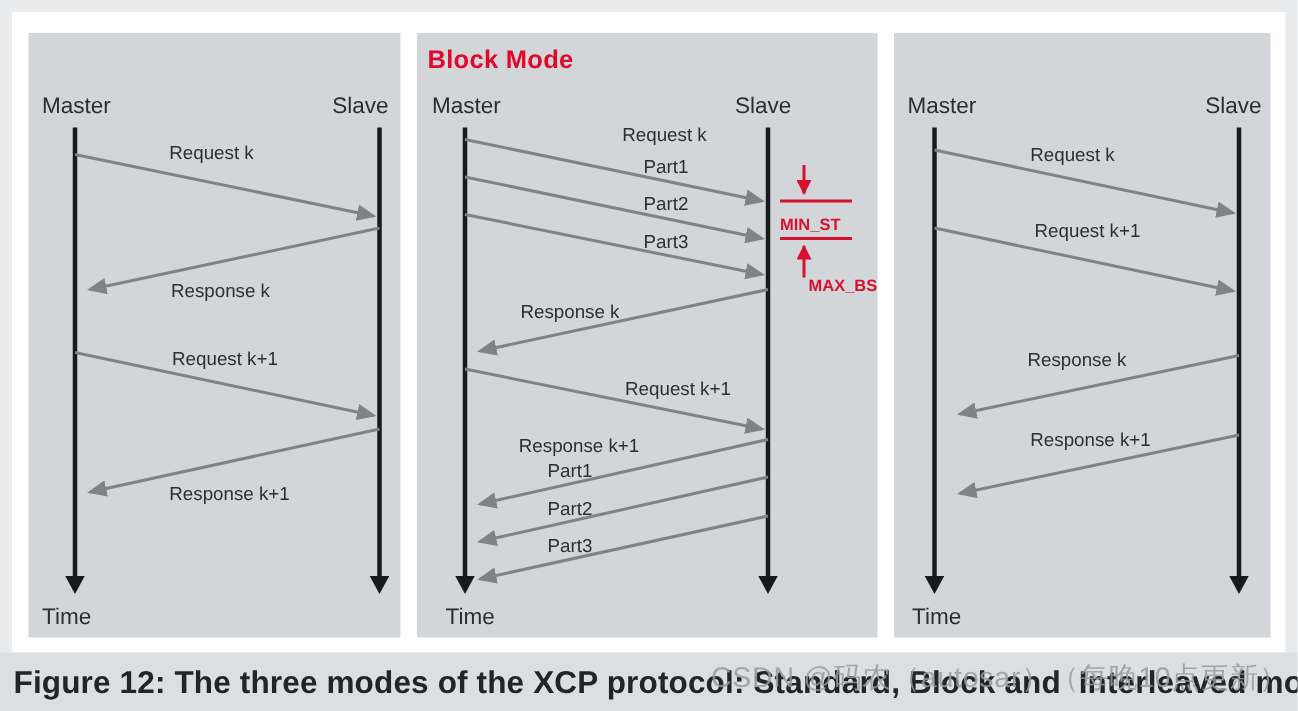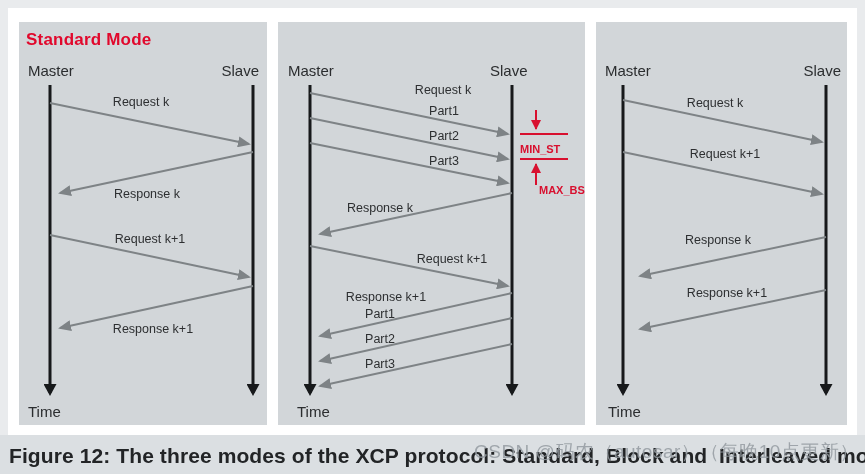--- a/index.html
+++ b/index.html
@@ -57,21 +57,20 @@
     white-space:pre; letter-spacing:.5px;
   }
 </style>
 </head>
 <body>
 
 <div class="card"></div>
 <div class="caption-band"></div>
 
 <div class="panel" id="panel-standard">
-  <div class="panel-title">Standard Mode</div>
   <div class="actor" style="left:9px">Master</div>
   <div class="actor" style="right:8px">Slave</div>
   <div class="time-label" style="left:9px">Time</div>
   <svg class="diagram" width="248" height="403" viewBox="0 0 248 403">
     <defs>
       <marker id="g1" markerUnits="userSpaceOnUse" markerWidth="14" markerHeight="11" refX="11" refY="5.5" orient="auto">
         <path d="M0,0 L13,5.5 L0,11 Z" fill="#7e8386"></path>
       </marker>
       <marker id="b1" markerUnits="userSpaceOnUse" markerWidth="13" markerHeight="13" refX="9" refY="6.5" orient="auto">
         <path d="M0,0 L12,6.5 L0,13 Z" fill="#17191b"></path>
@@ -84,20 +83,21 @@
     <line x1="31" y1="213" x2="230" y2="255" stroke="#7e8386" stroke-width="2" marker-end="url(#g1)"></line>
     <line x1="234" y1="264" x2="41" y2="306" stroke="#7e8386" stroke-width="2" marker-end="url(#g1)"></line>
     <text x="122" y="84" text-anchor="middle">Request k</text>
     <text x="128" y="176" text-anchor="middle">Response k</text>
     <text x="131" y="221" text-anchor="middle">Request k+1</text>
     <text x="134" y="311" text-anchor="middle">Response k+1</text>
   </svg>
 </div>
 
 <div class="panel" id="panel-block">
+  <div class="panel-title">Block Mode</div>
   <div class="actor" style="left:10px">Master</div>
   <div class="actor" style="left:212px">Slave</div>
   <div class="time-label" style="left:19px">Time</div>
   <svg class="diagram" width="307" height="403" viewBox="0 0 307 403">
     <defs>
       <marker id="g2" markerUnits="userSpaceOnUse" markerWidth="14" markerHeight="11" refX="11" refY="5.5" orient="auto">
         <path d="M0,0 L13,5.5 L0,11 Z" fill="#7e8386"></path>
       </marker>
       <marker id="b2" markerUnits="userSpaceOnUse" markerWidth="13" markerHeight="13" refX="9" refY="6.5" orient="auto">
         <path d="M0,0 L12,6.5 L0,13 Z" fill="#17191b"></path>

